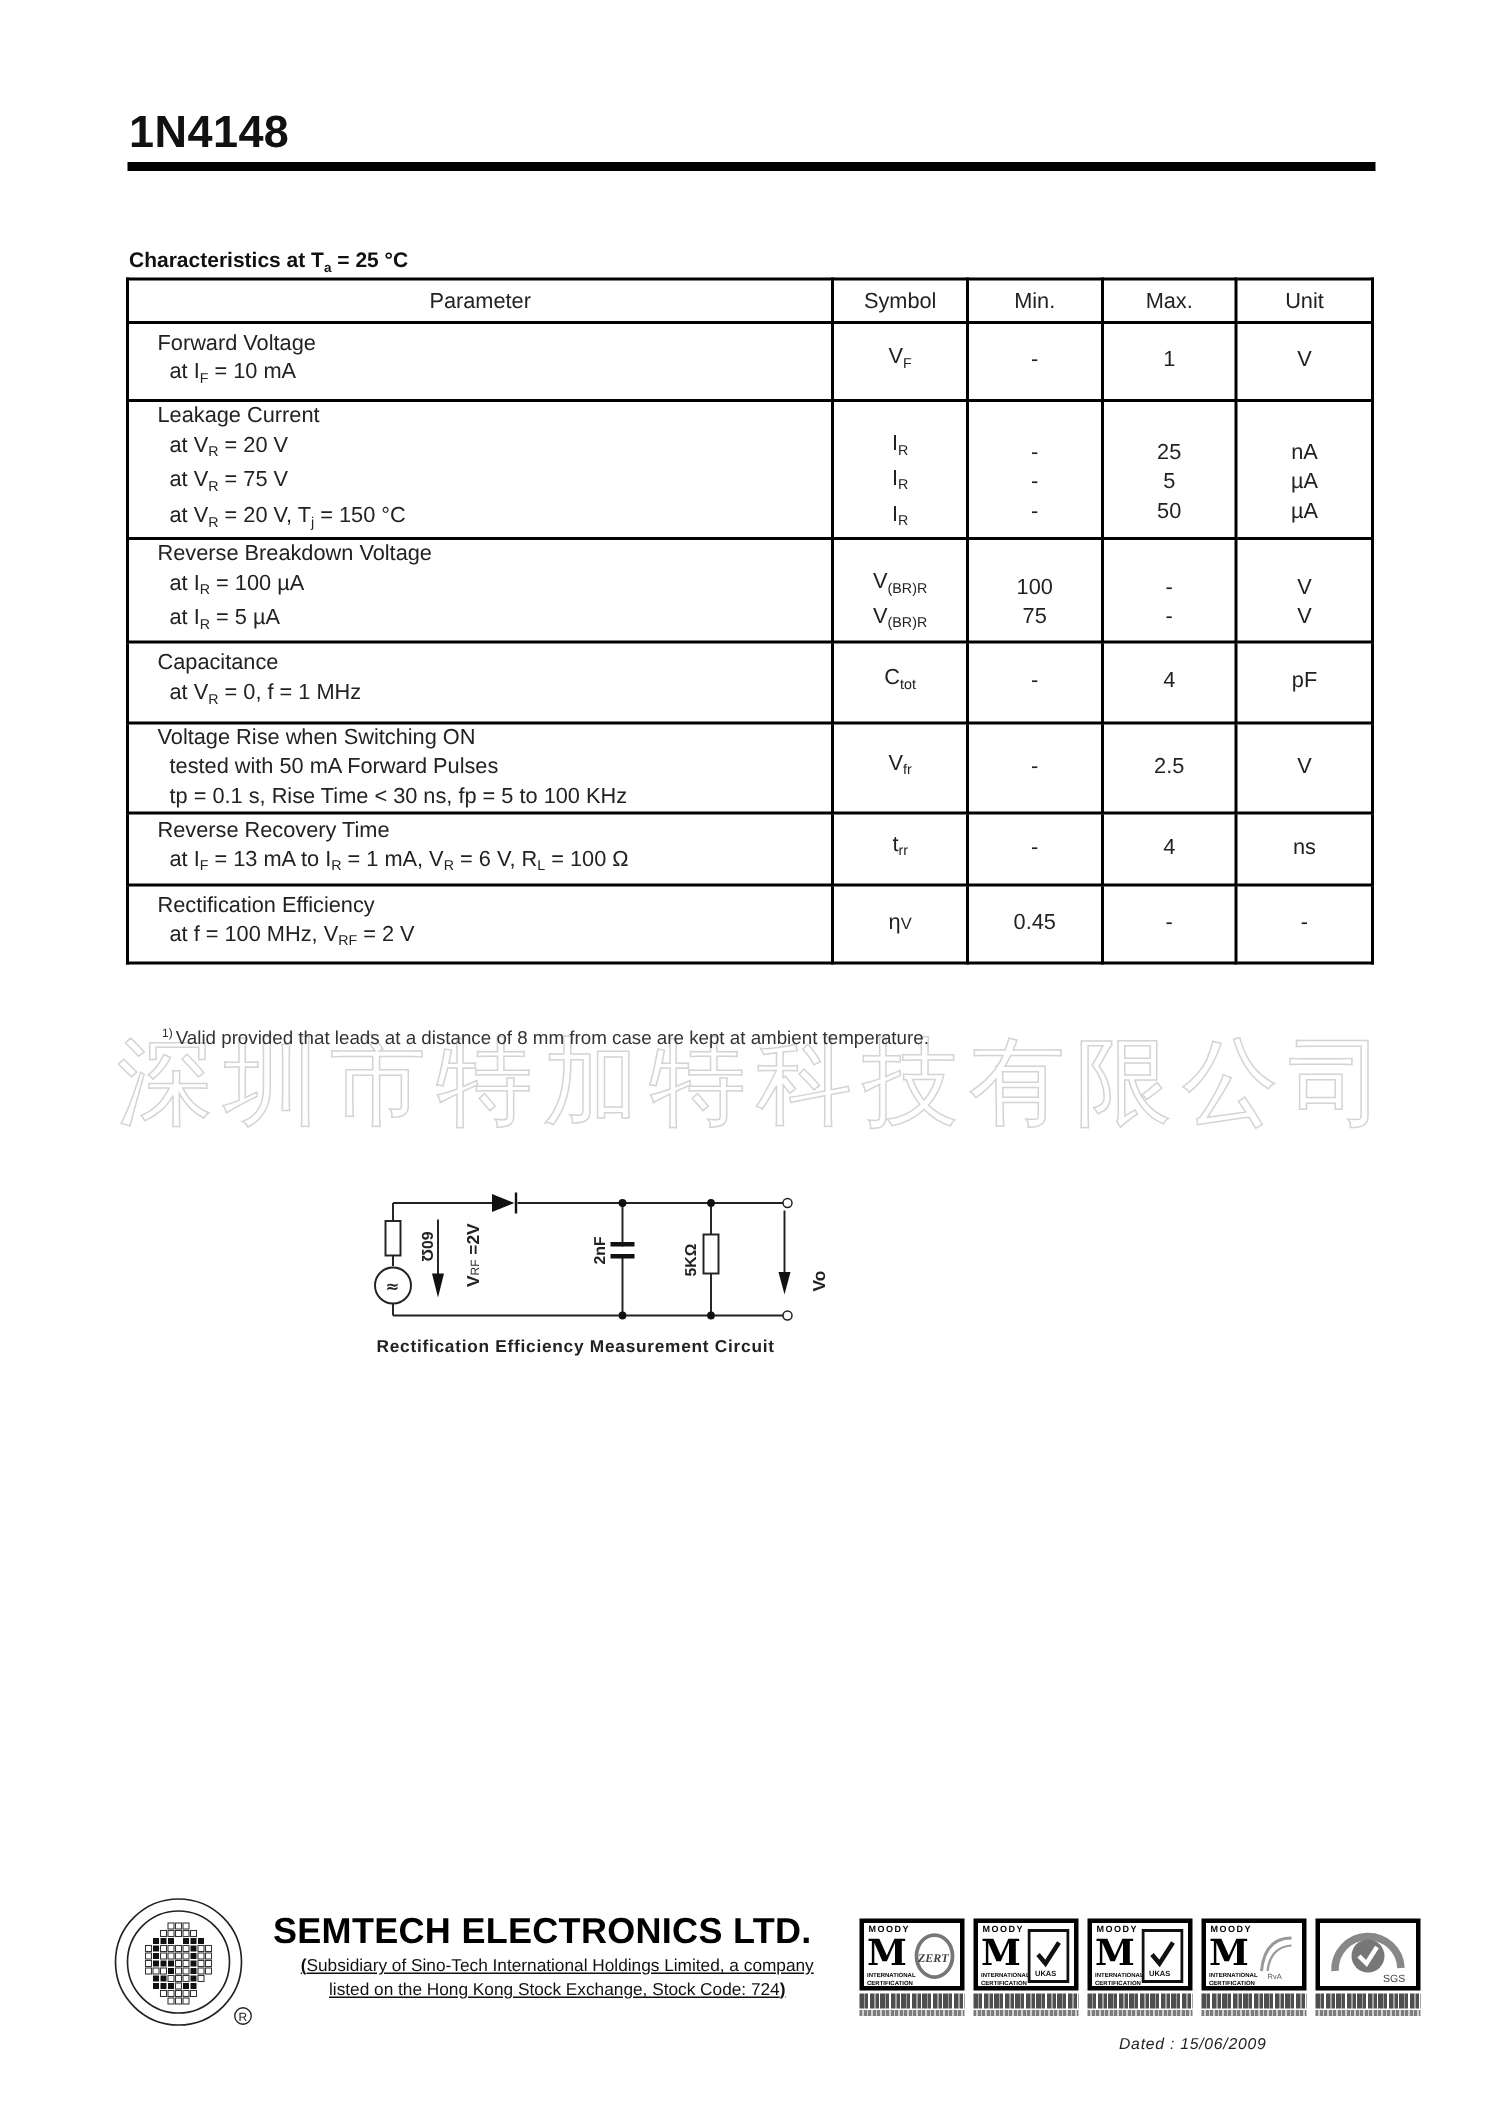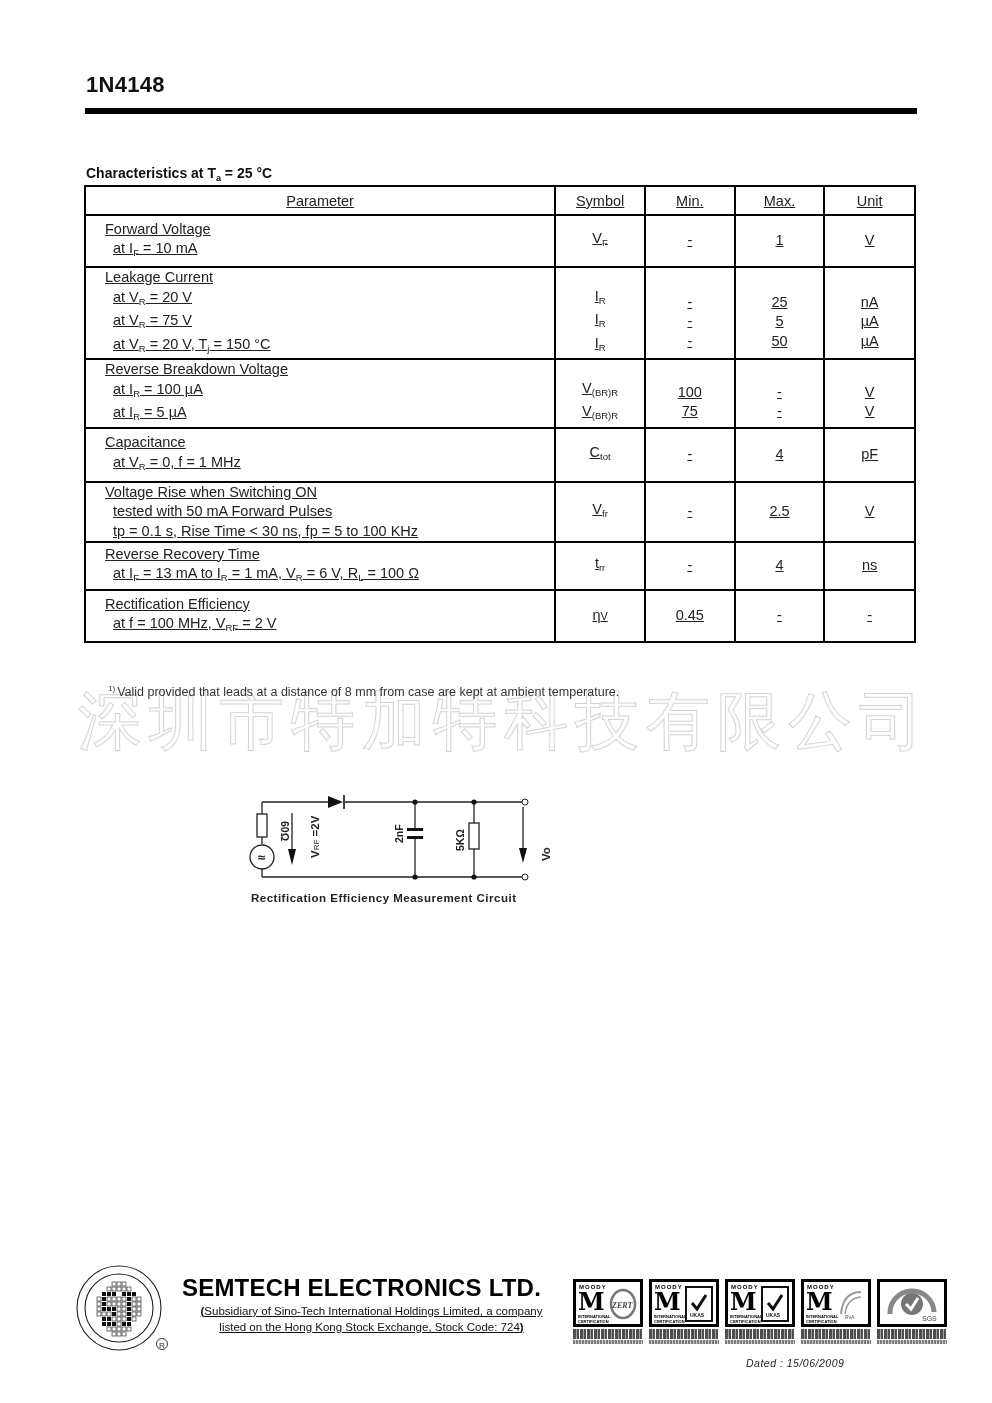--- a/index.html
+++ b/index.html
@@ -1,28 +1,28 @@
 <!DOCTYPE html>
 <html><head>
 <meta charset="utf-8">
 <style>
   * { box-sizing: border-box; margin: 0; padding: 0; }
   html, body { width: 992px; height: 1403px; background: #ffffff; }
   body { position: relative; font-family: "Liberation Sans", sans-serif; color: #1a1a1a; overflow: hidden; }
 
-  .page-title { position: absolute; left: 86px; top: 72px; font-size: 22px; font-weight: bold; color: #111; letter-spacing: 0.3px; }
+  .page-title { position: absolute; left: 86px; top: 72px; font-size: 30px; font-weight: bold; color: #111; letter-spacing: 0.3px; }
   .title-rule { position: absolute; left: 85px; top: 108px; width: 832px; height: 6px; background: #000; }
 
   .section-heading { position: absolute; left: 86px; top: 165px; font-size: 14px; font-weight: bold; color: #111; }
   .section-heading sub { font-size: 9px; vertical-align: -3px; }
 
   .watermark { position: absolute; left: 78px; top: 678px; width: 840px; font-size: 64px; letter-spacing: 7px; color: transparent;
     -webkit-text-stroke: 1px #d4d4d4; font-family: Liberation Serif, serif; white-space: nowrap; z-index: 0; }
 
-  table.spec { position: absolute; left: 84px; top: 185px; width: 832px; border-collapse: collapse; font-size: 14.5px; color: #222; z-index: 1; background: transparent; text-decoration: underline; }
+  table.spec { position: absolute; left: 84px; top: 185px; width: 832px; border-collapse: collapse; font-size: 14.5px; color: #222; z-index: 1; background: transparent; }
   table.spec th, table.spec td { border: 2.5px solid #000; }
   table.spec th { font-weight: normal; height: 29px; text-align: center; font-size: 14.5px; }
   table.spec td { vertical-align: middle; line-height: 19.5px; }
   td.param { padding: 0 0 0 19px; }
   td.param .line { display: block; white-space: nowrap; }
   td.param .line.sub { padding-left: 8px; }
   td.c { text-align: center; }
   td.c .line { display: block; }
   .s { font-size: 9.5px; vertical-align: -3px; }
   .sup { font-size: 9px; vertical-align: 5px; }

